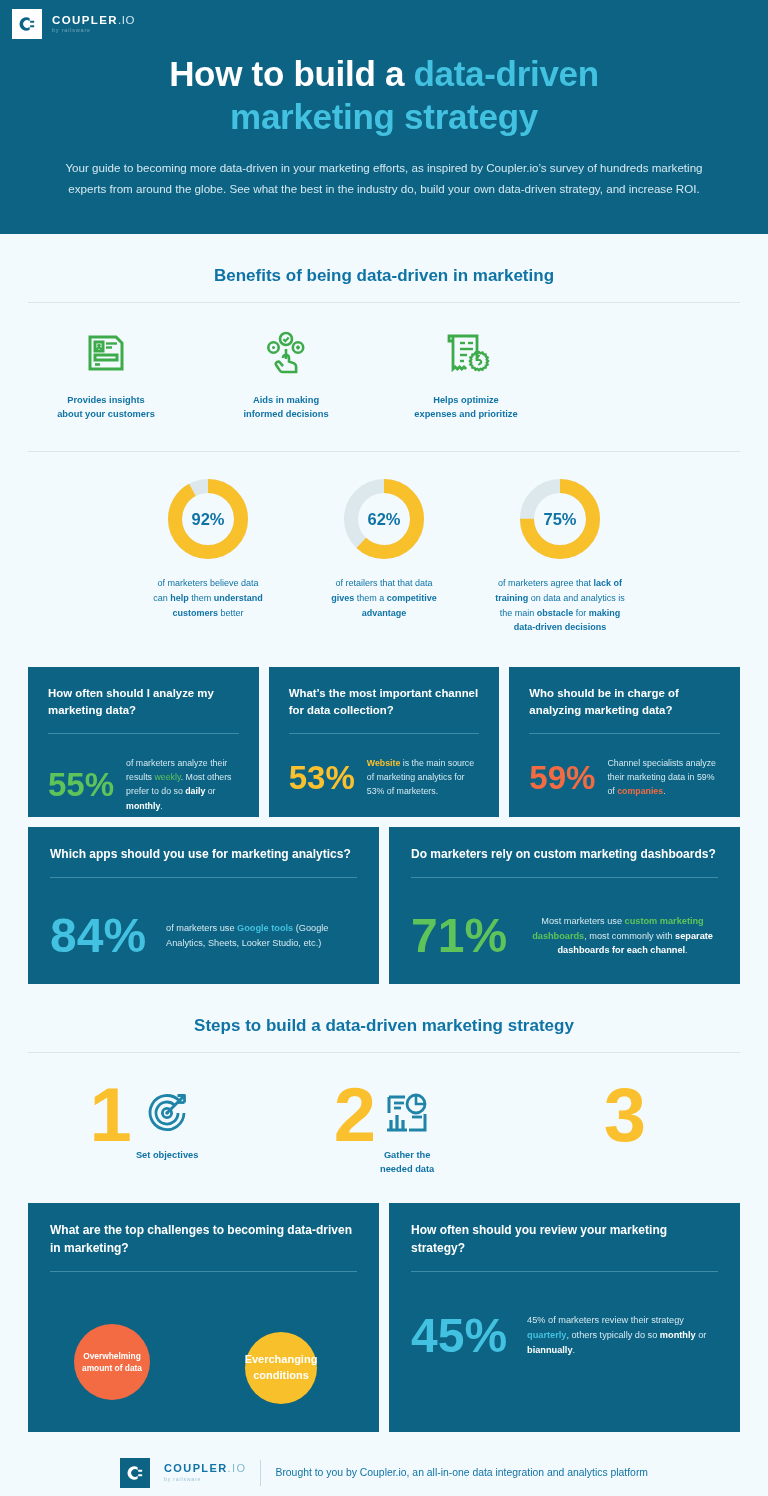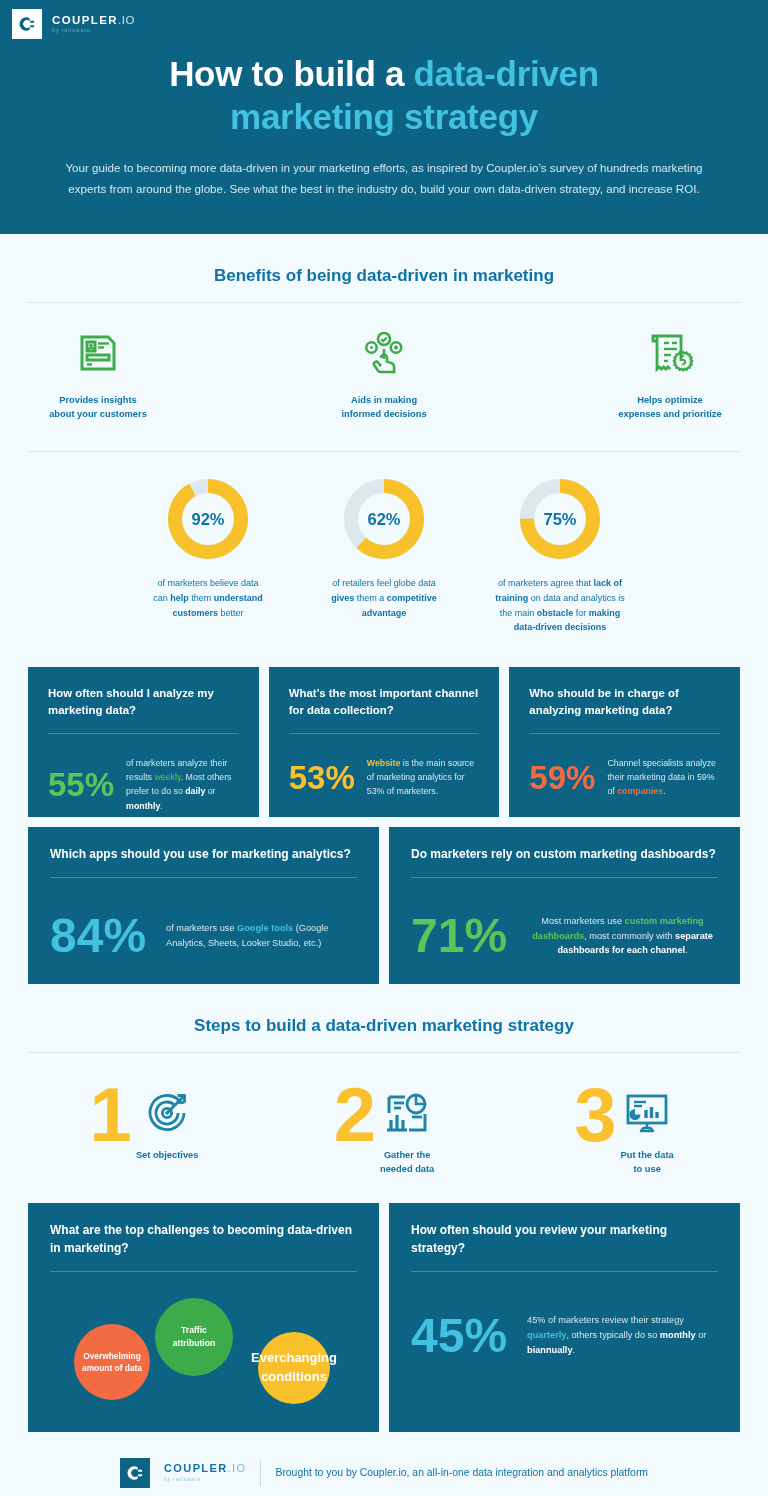--- a/index.html
+++ b/index.html
@@ -60,21 +60,21 @@
     font-size: 17px;
     font-weight: 700;
     padding-top: 32px;
   }
   .hr {
     width: 712px; height:1px; background:#dbe6ec;
     margin: 16px auto 0;
   }
 
   
-  .benefits { display:flex; justify-content:space-between; gap: 0; padding: 22px 8px 0; }
+  .benefits { display:flex; justify-content:flex-start; gap: 0; padding: 22px 16px 0; }
   .benefit { width: 180px; text-align:center; }
   .benefit .ico { height: 56px; display:flex; align-items:center; justify-content:center; }
   .benefit .cap {
     margin-top: 12px; font-size: 9.3px; font-weight:700; line-height:1.55; color:#1073a6;
   }
 
   
   .donuts { display:flex; justify-content:center; padding: 24px 0 4px; }
   .donut-cell { width: 176px; text-align:center; }
   .donut-wrap { position:relative; width:86px; height:86px; margin: 0 auto; }
@@ -129,21 +129,21 @@
 
   
   .bubbles { position: relative; height: 122px; margin-top: 14px; }
   .bubble {
     position:absolute; border-radius:50%;
     display:flex; align-items:center; justify-content:center; text-align:center;
     color:#ffffff; font-weight:700; line-height:1.45;
   }
   .bubble.b1 { width: 76px; height:76px; background:#f26b43; left: 24px; top: 38px; font-size: 8.4px; }
   .bubble.b2 { width: 78px; height:78px; background:#3eab4b; left: 105px; top: 12px; font-size: 8.6px; }
-  .bubble.b3 { width: 72px; height:72px; background:#f8c02a; left: 208px; top: 46px; font-size: 13px; }
+  .bubble.b3 { width: 72px; height:72px; background:#f8c02a; left: 195px; top: 46px; font-size: 11px; }
 
   
   .footer {
     display:flex; align-items:center; justify-content:center;
     gap: 14px; padding: 26px 0 30px;
   }
   .footer .fmark { width: 30px; height:30px; background:#0d6383; display:flex; align-items:center; justify-content:center; }
   .footer .fword .l1 { font-size: 11px; font-weight:700; letter-spacing:1.4px; color:#1073a6; line-height:1;}
   .footer .fword .l1 .io { font-weight:400; color:#7fb8cd; }
   .footer .fword .l2 { font-size: 5.2px; letter-spacing:.8px; color:#9dc3d4; margin-top:2px;}
@@ -259,21 +259,21 @@
         <div class="donut-cap"><span>of marketers believe data</span><br><span>can </span><b>help</b><span> them </span><b>understand</b><br><b>customers</b><span> better</span></div>
       </div>
       <div class="donut-cell">
         <div class="donut-wrap">
           <svg width="86" height="86" viewBox="0 0 86 86">
             <circle cx="43" cy="43" r="33" fill="none" stroke="#dde8ed" stroke-width="14"></circle>
             <circle cx="43" cy="43" r="33" fill="none" stroke="#f8c02a" stroke-width="14" stroke-dasharray="128.55 78.79"></circle>
           </svg>
           <div class="donut-val">62%</div>
         </div>
-        <div class="donut-cap"><span>of retailers feel globe data</span><br><b>gives</b><span> them a </span><b>competitive</b><br><b>advantage</b></div>
+        <div class="donut-cap"><span>of retailers that that data</span><br><b>gives</b><span> them a </span><b>competitive</b><br><b>advantage</b></div>
       </div>
       <div class="donut-cell">
         <div class="donut-wrap">
           <svg width="86" height="86" viewBox="0 0 86 86">
             <circle cx="43" cy="43" r="33" fill="none" stroke="#dde8ed" stroke-width="14"></circle>
             <circle cx="43" cy="43" r="33" fill="none" stroke="#f8c02a" stroke-width="14" stroke-dasharray="155.51 51.84"></circle>
           </svg>
           <div class="donut-val">75%</div>
         </div>
         <div class="donut-cap"><span>of marketers agree that </span><b>lack of</b><br><b>training</b><span> on data and analytics is</span><br><span>the main </span><b>obstacle</b><span> for </span><b>making</b><br><b>data-driven decisions</b></div>
@@ -370,58 +370,36 @@
           </div>
           <div class="cap">
             <span>Gather the</span><br>
             <span>needed data</span>
           </div>
         </div>
       </div>
 
       <div class="step">
         <div class="num">3</div>
-        <div class="right">
-          <div class="ico">
-            <svg width="52" height="52" viewBox="0 0 52 52" fill="none" stroke="#1f84a8" stroke-width="2.8">
-              <rect x="7" y="9" width="38" height="27"></rect>
-              <path d="M13 15 H25" stroke-width="2.4"></path>
-              <path d="M13 19 H21" stroke-width="2.4"></path>
-              <path d="M19.5 27.5A5.5 5.5 0 1 1 14 22V27.5Z" fill="#1f84a8" stroke="none"></path>
-              <path d="M25 31 V23 M30.5 31 V20 M36 31 V25" stroke-width="3.4"></path>
-              <path d="M26 36 V41 M20 44 H32 l-2.4-3 H22.4 Z" stroke-width="2.6" stroke-linejoin="round"></path>
-            </svg>
-          </div>
-          <div class="cap">
-            <span>Put the data</span><br>
-            <span>to use</span>
-          </div>
-        </div>
       </div>
 
     </div>
   </div>
 
   <div class="row2" style="margin-top:26px;">
     <div class="card wide">
       <h3>What are the top challenges to becoming data-driven in marketing?</h3>
       <div class="divider"></div>
       <div class="bubbles">
         <div class="bubble b1" style="background: rgb(242, 107, 67);">
           <span>
             <span>Overwhelming</span><br>
             <span>amount of data</span>
           </span>
         </div>
-        <div class="bubble b2" style="background: rgb(62, 171, 75);">
-          <span>
-            <span>Traffic</span><br>
-            <span>attribution</span>
-          </span>
-        </div>
         <div class="bubble b3" style="background: rgb(248, 192, 42);">
           <span>
             <span>Everchanging</span><br>
             <span>conditions</span>
           </span>
         </div>
       </div>
     </div>
 
     <div class="card wide">

